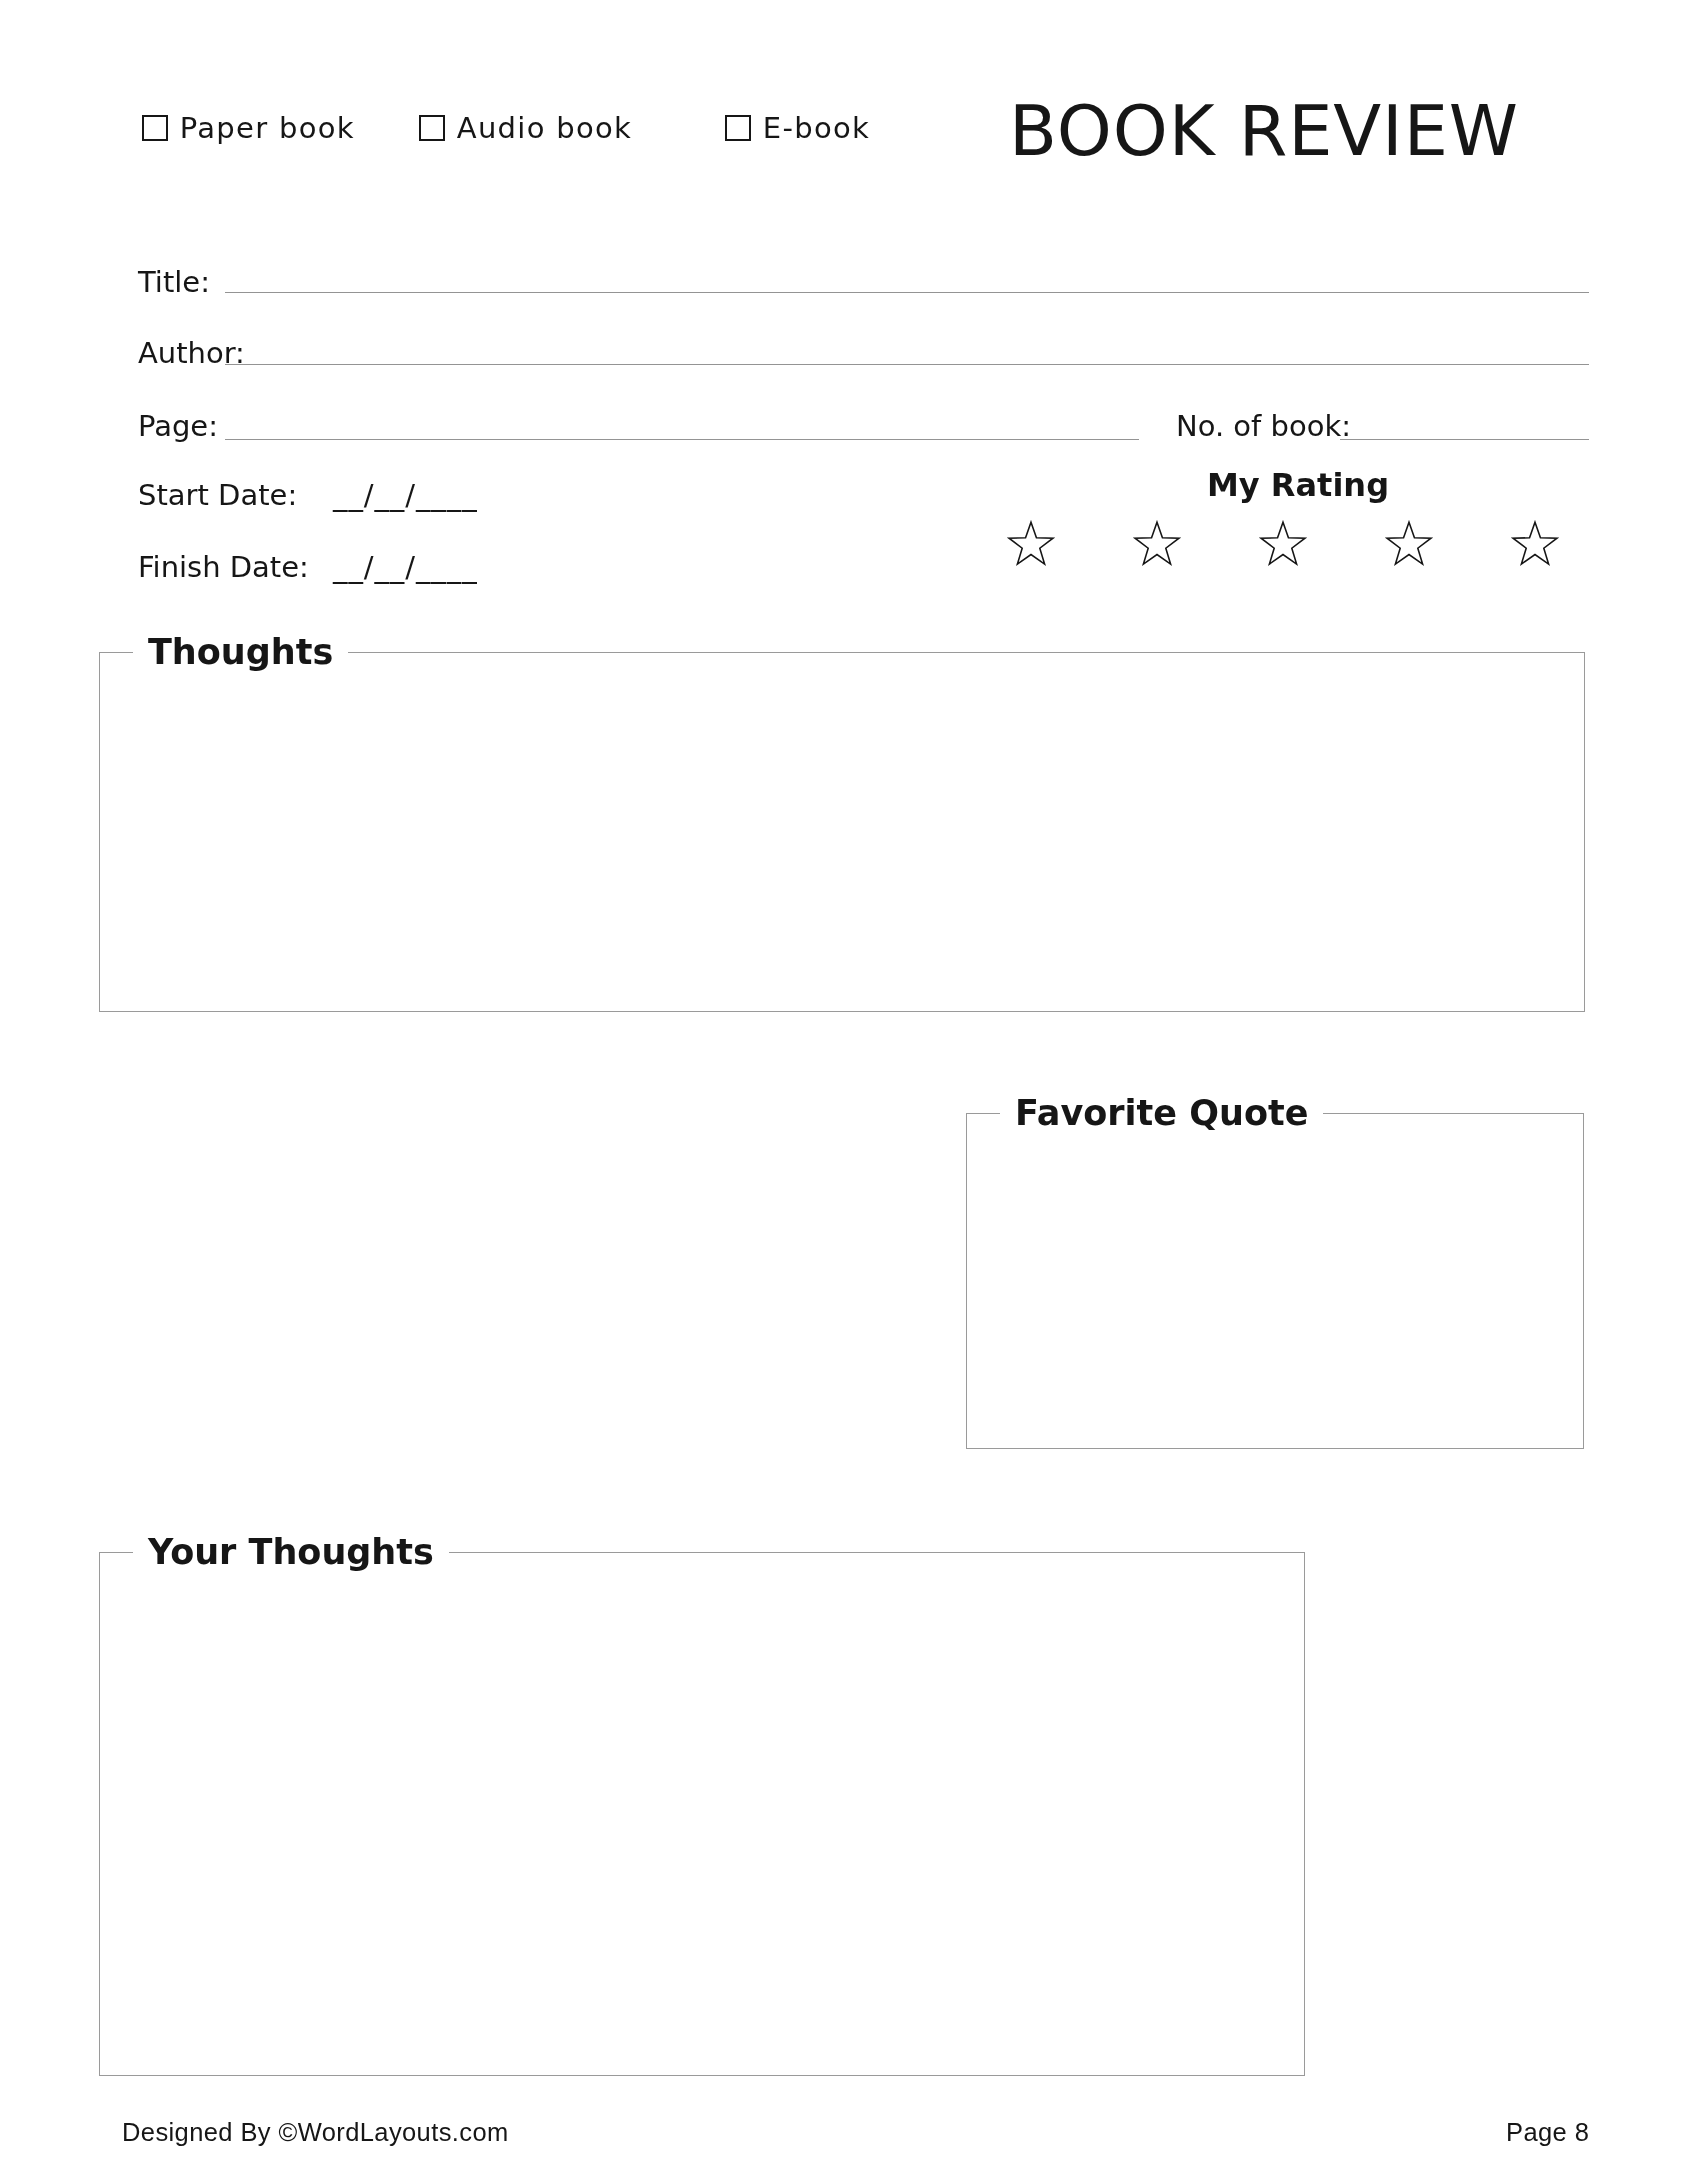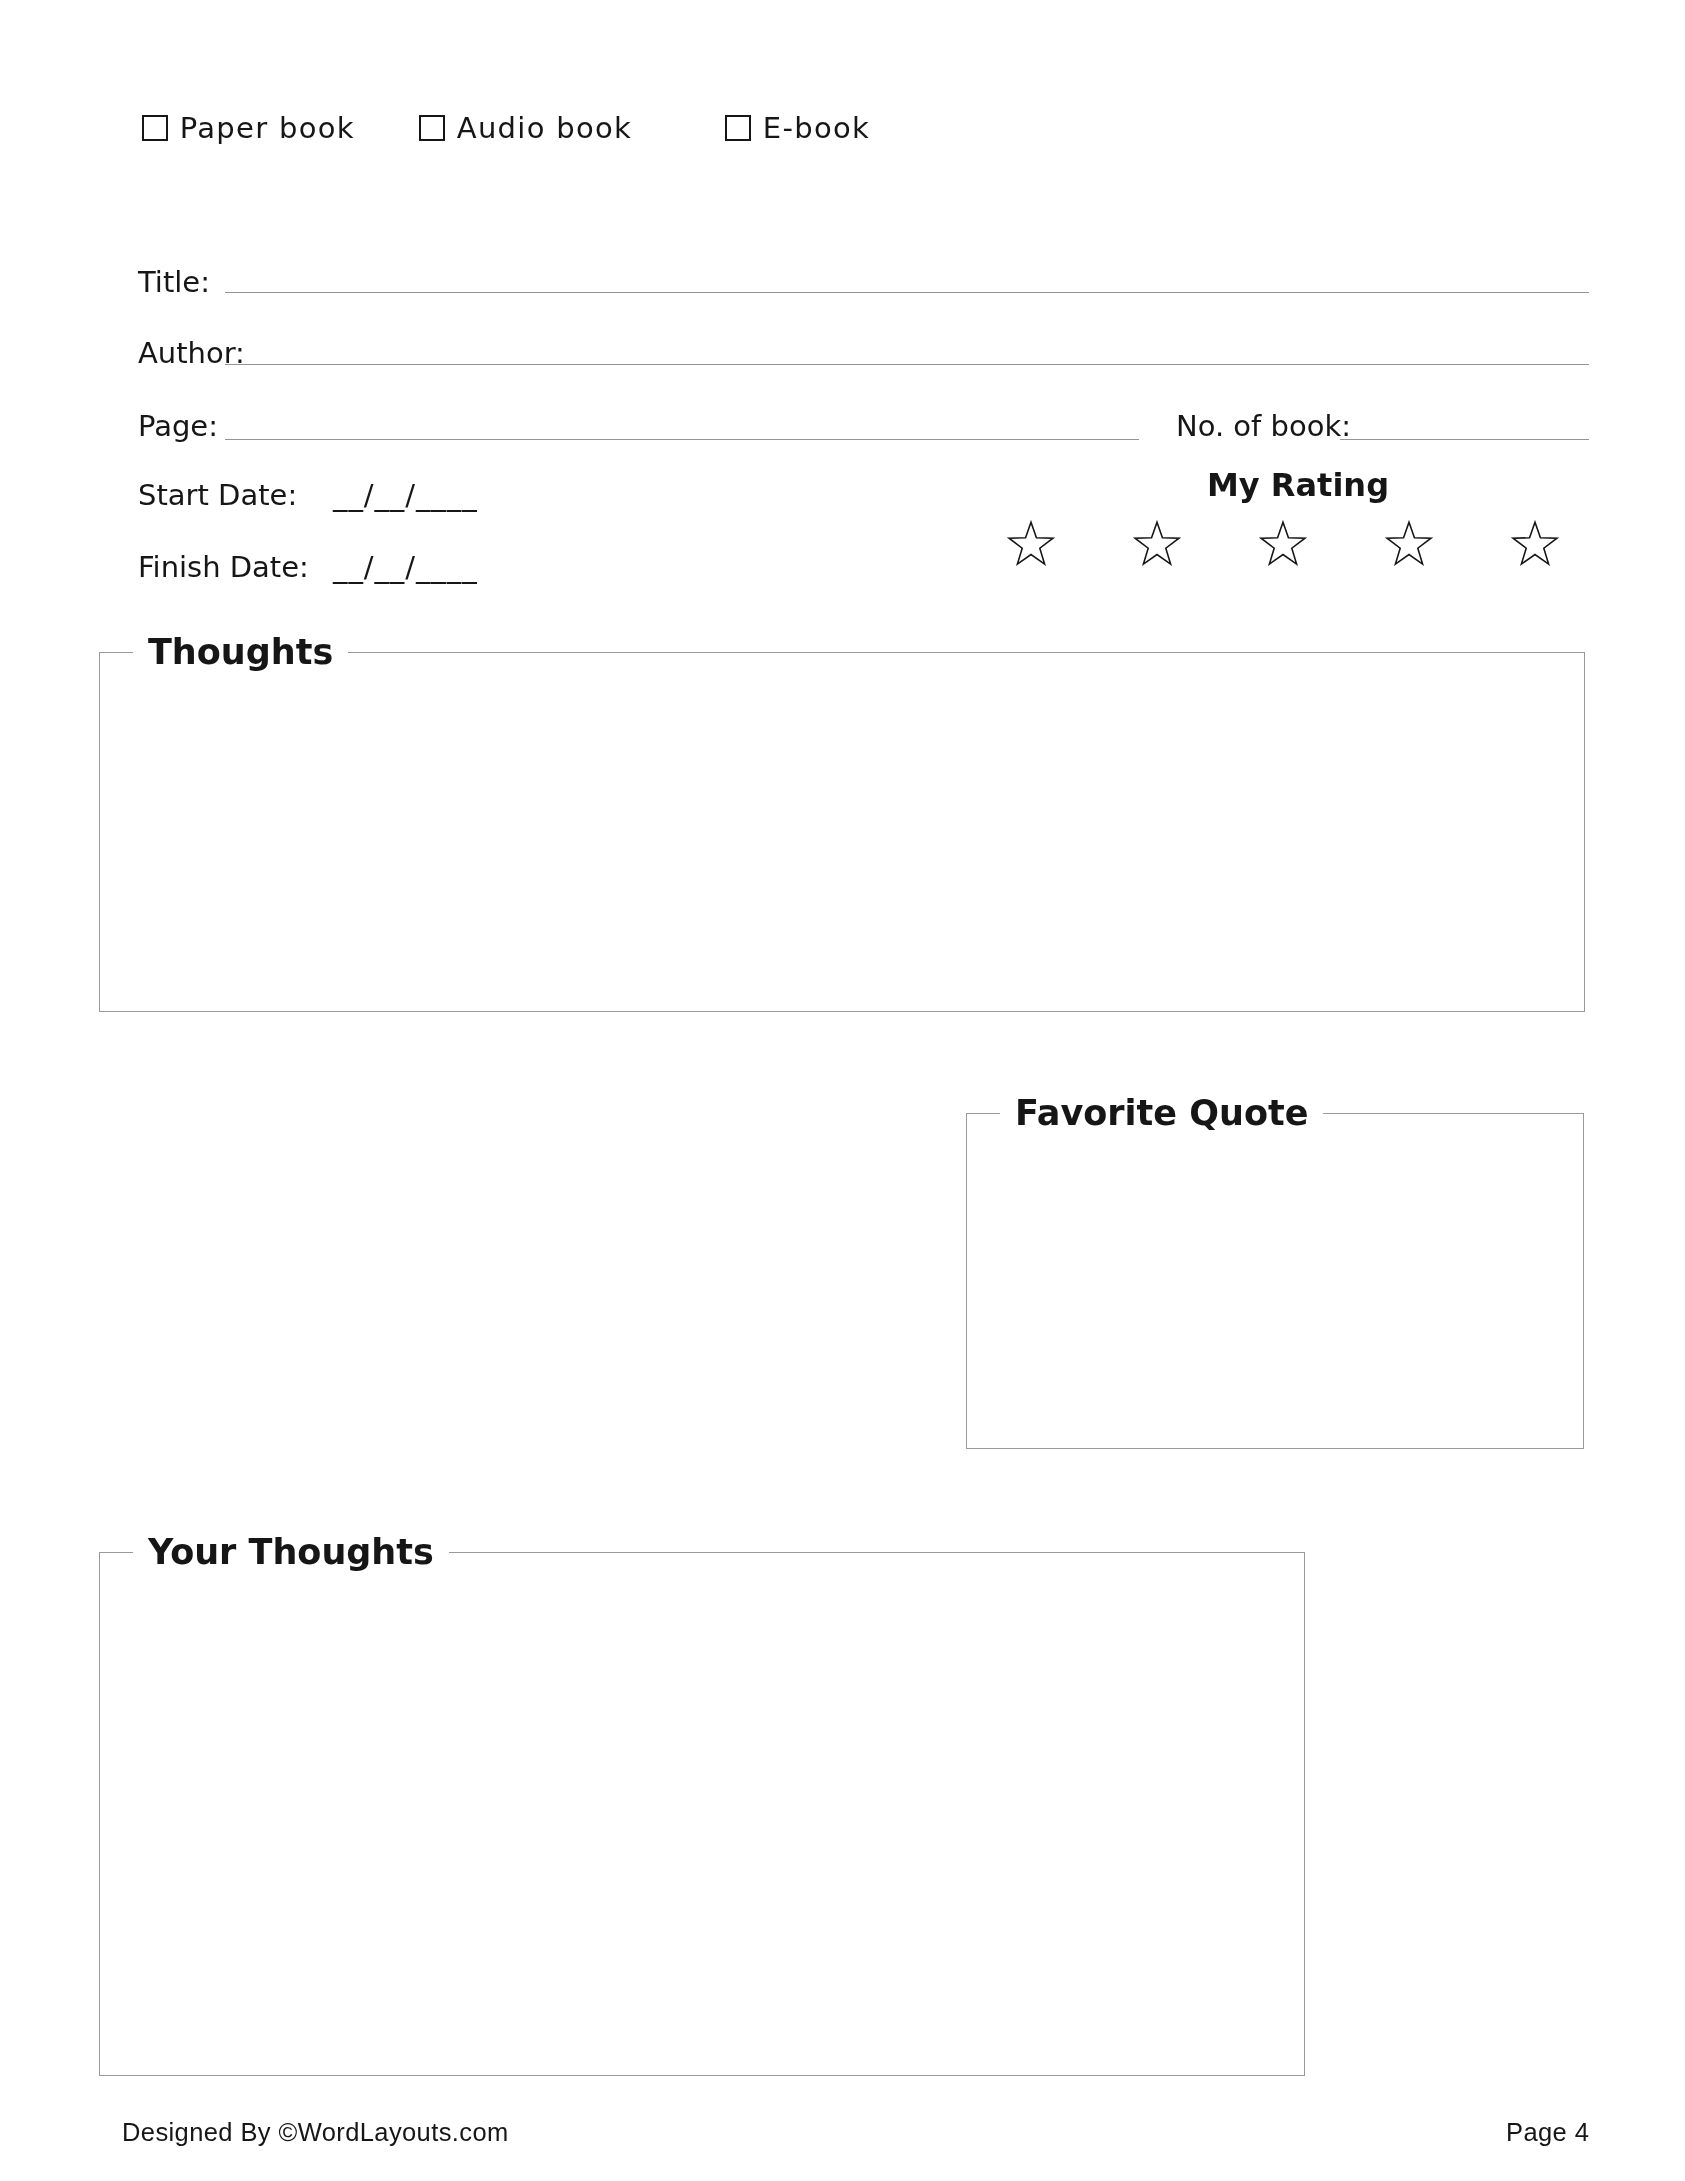--- a/index.html
+++ b/index.html
@@ -81,20 +81,21 @@
   </div>
   <div class="abs fmt-opt" style="left:398px; top:111px;">
     <span class="checkbox"></span>
     <span class="fmt-label">Audio book</span>
   </div>
   <div class="abs fmt-opt" style="left:704px; top:111px;">
     <span class="checkbox"></span>
     <span class="fmt-label">E-book</span>
   </div>
 
+  <h1 class="abs page-title" style="left:988px; top:90px;">BOOK REVIEW</h1>
 
   <span class="abs field-label" style="left:117px; top:265px;">Title:</span>
   <div class="abs input-line" style="left:225px; top:292px; width:1364px;"></div>
 
   <span class="abs field-label" style="left:117px; top:336px;text-align:right;">Author:</span>
   <div class="abs input-line" style="left:225px; top:364px; width:1364px;"></div>
 
   <span class="abs field-label" style="left:117px; top:409px;">Page:</span>
   <div class="abs input-line" style="left:225px; top:439px; width:914px;"></div>
   <span class="abs field-label" style="left:1155px; top:409px;">No. of book:</span>
@@ -140,16 +141,16 @@
     <span class="box-label">Favorite Quote</span>
     <div class="box-content"></div>
   </div>
 
   <div class="abs box" style="left:99px; top:1552px; width:1206px; height:524px;">
     <span class="box-label">Your Thoughts</span>
     <div class="box-content"></div>
   </div>
 
   <span class="abs footer-text" style="left:101px; top:2118px;">Designed By ©WordLayouts.com</span>
-  <span class="abs footer-text" style="left:1485px; top:2118px;">Page 4</span>
+  <span class="abs footer-text" style="left:1485px; top:2118px;">Page 8</span>
 
 </div>
 
 
 </body></html>

